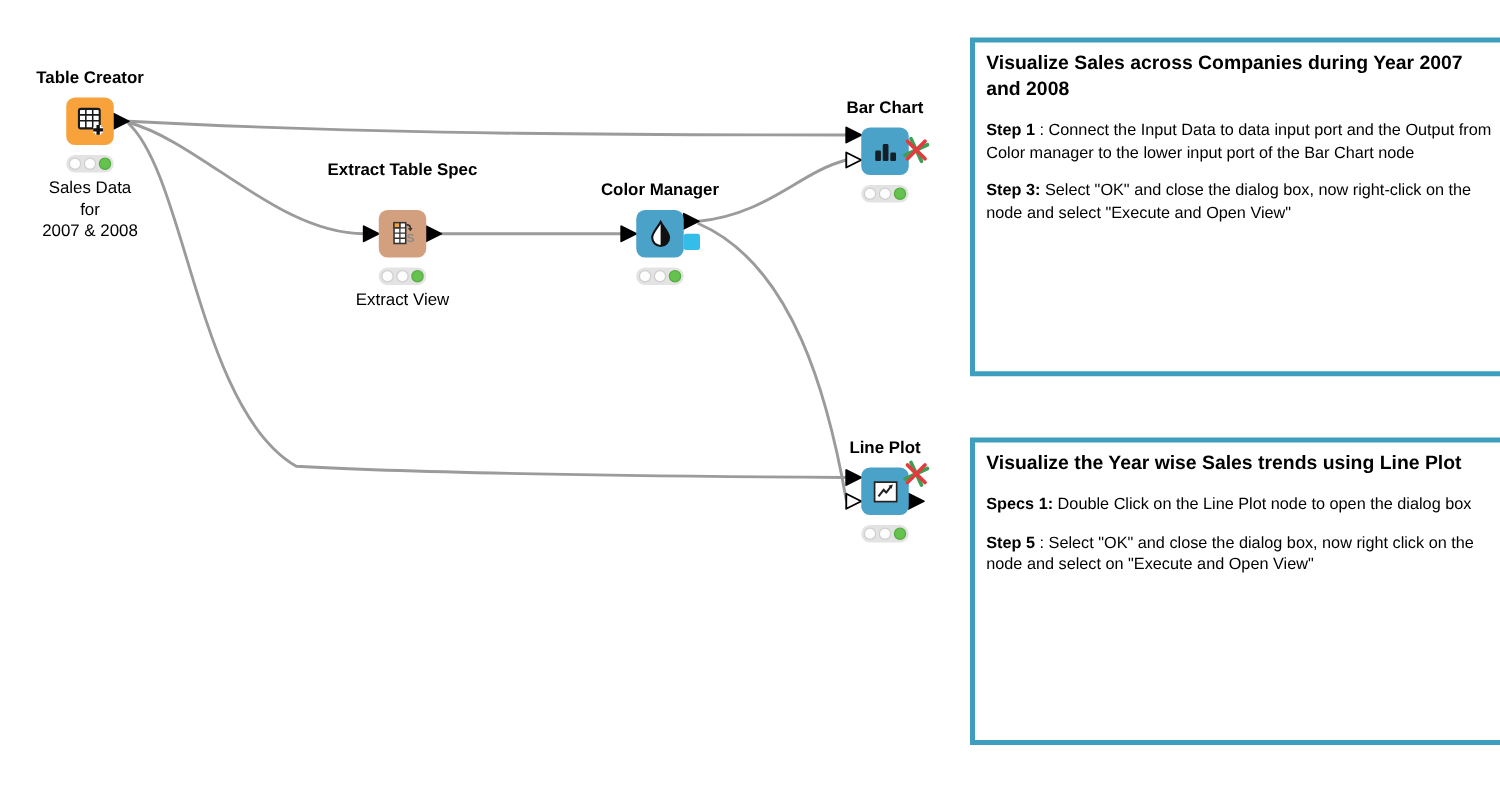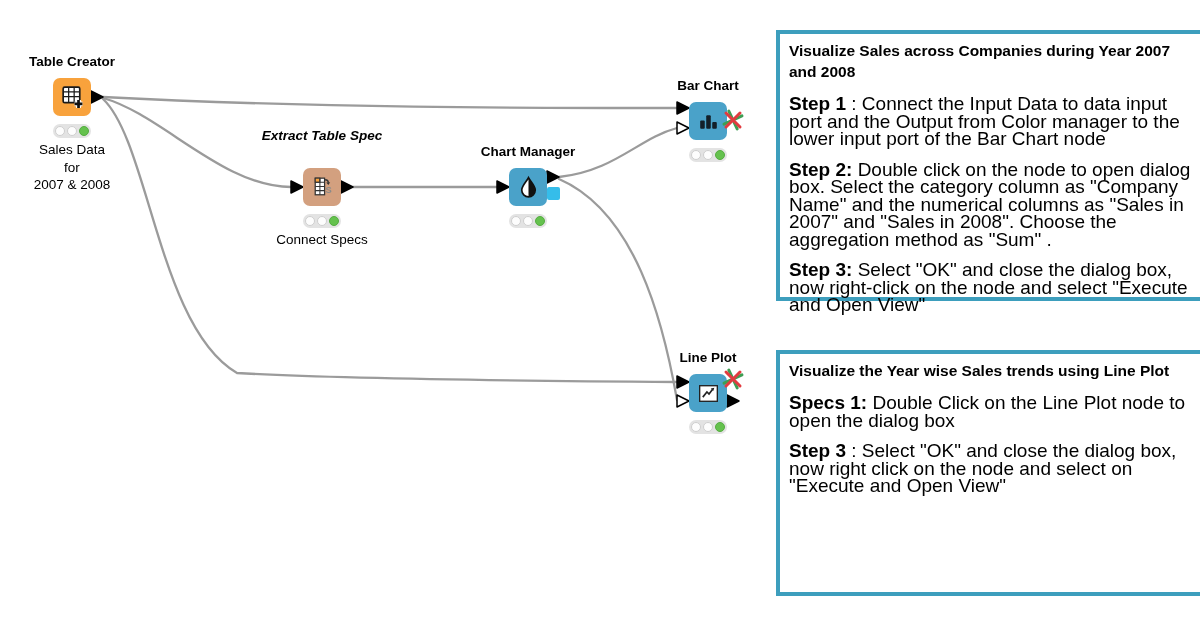--- a/index.html
+++ b/index.html
@@ -28,21 +28,21 @@
   .xmark { position:absolute; width:22px; height:22px; }
 
   .cyan-port { position:absolute; left:536px; top:187px; width:13px; height:13px;
     border-radius:2px; background:#35bdea; }
 
   .annotation { position:absolute; left:765px; width:432px; background:#fff;
     border:4px solid #3d9ebd; padding:6px 9px; }
   .ann-top { top:30px; height:271px; }
   .ann-bottom { top:350px; height:246px; }
   .ann-title { font-size:15.5px; font-weight:bold; line-height:21px; margin-bottom:4px; }
-  .step { font-size:19px; line-height:17.5px; margin-top:13px; }
+  .step { font-size:13px; line-height:17.5px; margin-top:13px; }
   .step b { font-weight:bold; }
 </style>
 </head>
 <body>
 
 <div class="canvas">
 
   <svg class="wires" width="1200" height="630">
     <g fill="none" stroke="#9b9b9b" stroke-width="2.3" stroke-linecap="round">
       <path d="M92 97 C 300 108 520 108 666 108"></path>
@@ -77,39 +77,39 @@
   </div>
   <div class="tl" style="left:42px; top:124px;">
     <i class="dot"></i>
       <i class="dot"></i>
       <i class="dot on"></i>
   </div>
   <div class="node-label" style="left:-24px; top:141px;">Sales Data
 for
 2007 &amp; 2008</div>
 
-  <div class="node-title" style="left:226px; top:128px;font-style:italic;">Extract Table Spec</div>
+  <div class="node-title" style="left:226px; top:128px;">Extract Table Spec</div>
   <div class="node-body nb-tan" style="left:292px; top:168px;">
     <svg width="27" height="27" viewBox="0 0 26 26">
       <rect x="6" y="4" width="9" height="16" fill="#fff" stroke="#333" stroke-width="1.2"></rect>
       <rect x="6" y="4" width="4.5" height="4" fill="#f8a23c" stroke="#333" stroke-width="1"></rect>
       <path d="M10.5 4 v16 M6 8 h9 M6 12 h9 M6 16 h9" stroke="#333" stroke-width="1" fill="none"></path>
       <path d="M15.5 5.5 q3.2 0.2 3.1 3" fill="none" stroke="#333" stroke-width="1.3"></path>
       <polygon points="18.6,10.5 16.6,8.2 20.4,8.0" fill="#333"></polygon>
       <text x="15.8" y="18.5" font-size="9" font-weight="bold" fill="#8a8a8a">S</text>
     </svg>
   </div>
   <div class="tl" style="left:292px; top:214px;">
     <i class="dot"></i>
       <i class="dot"></i>
       <i class="dot on"></i>
   </div>
-  <div class="node-label" style="left:226px; top:231px;">Connect Specs</div>
+  <div class="node-label" style="left:226px; top:231px;">Extract View</div>
 
-  <div class="node-title" style="left:432px; top:144px;">Chart Manager</div>
+  <div class="node-title" style="left:432px; top:144px;">Color Manager</div>
   <div class="node-body nb-blue" style="left:498px; top:168px;">
     <svg width="27" height="27" viewBox="0 0 26 26">
       <path d="M13 3.5 C11 7.5 6.5 11.5 6.5 15.5 a6.5 6.5 0 0 0 13 0 C19.5 11.5 15 7.5 13 3.5 Z" fill="#fff" stroke="#111" stroke-width="1.6"></path>
       <path d="M13 3.5 C13 3.5 19.5 11.5 19.5 15.5 a6.5 6.5 0 0 1 -6.5 6.5 Z" fill="#111"></path>
     </svg>
   </div>
   <div class="cyan-port"></div>
   <div class="tl" style="left:498px; top:214px;">
     <i class="dot"></i>
       <i class="dot"></i>
@@ -156,23 +156,22 @@
   </svg>
   <div class="tl" style="left:678px; top:420px;">
     <i class="dot"></i>
       <i class="dot"></i>
       <i class="dot on"></i>
   </div>
 
   <div class="annotation ann-top">
     <div class="ann-title">Visualize Sales across Companies during Year 2007 and 2008</div>
     <p class="step"><b>Step 1</b><span> : Connect the Input Data to data input port and the Output from Color manager to the lower input port of the Bar Chart node</span></p>
-    <p class="step"><b>Step 2:</b><span> Double click on the node to open dialog box. Select the category column as "Company Name" and the numerical columns as "Sales in 2007" and "Sales in 2008". Choose the aggregation method as "Sum" .</span></p>
     <p class="step"><b>Step 3:</b><span> Select "OK" and close the dialog box, now right-click on the node and select "Execute and Open View"</span></p>
   </div>
 
   <div class="annotation ann-bottom">
     <div class="ann-title">Visualize the Year wise Sales trends using Line Plot</div>
     <p class="step"><b>Specs 1:</b><span> Double Click on the Line Plot node to open the dialog box</span></p>
-    <p class="step"><b>Step 3</b><span> : Select "OK" and close the dialog box, now right click on the node and select on "Execute and Open View"</span></p>
+    <p class="step"><b>Step 5</b><span> : Select "OK" and close the dialog box, now right click on the node and select on "Execute and Open View"</span></p>
   </div>
 
 </div>
 
 </body></html>

